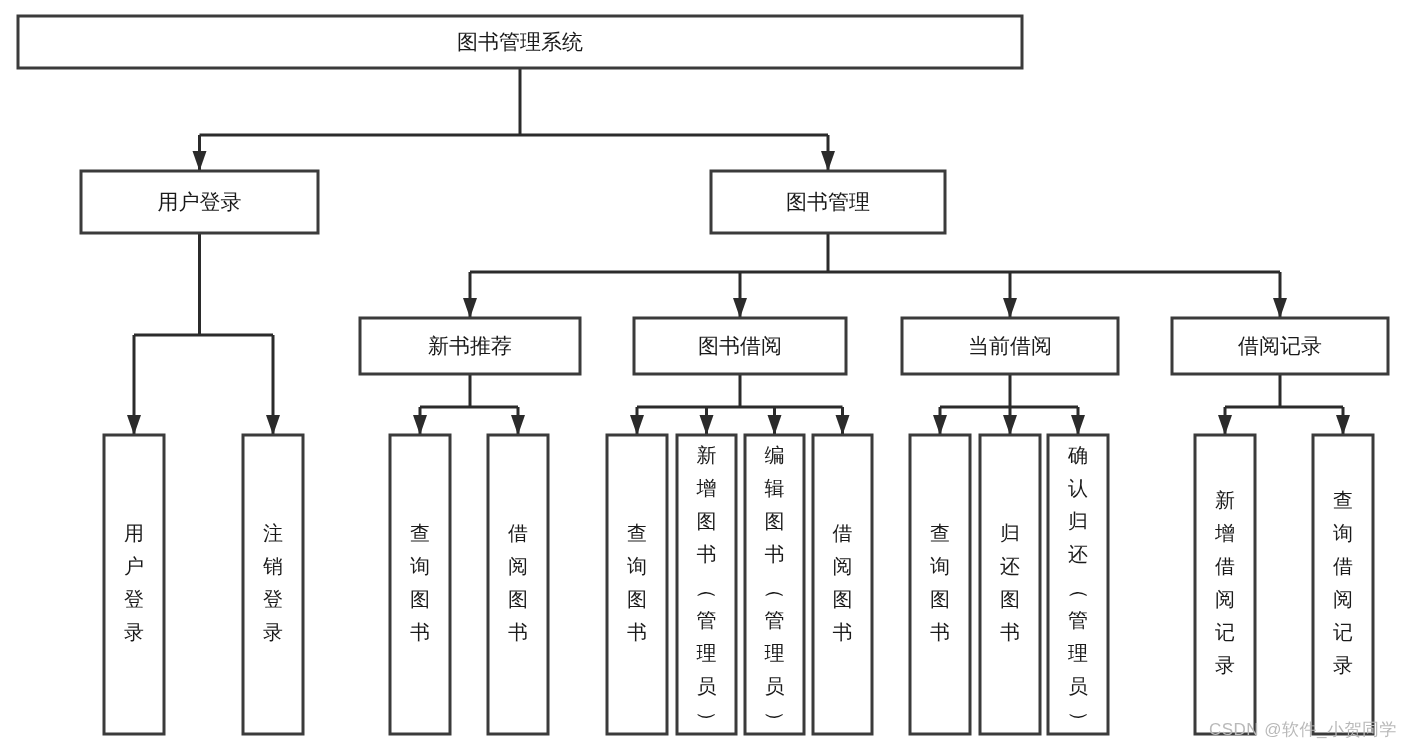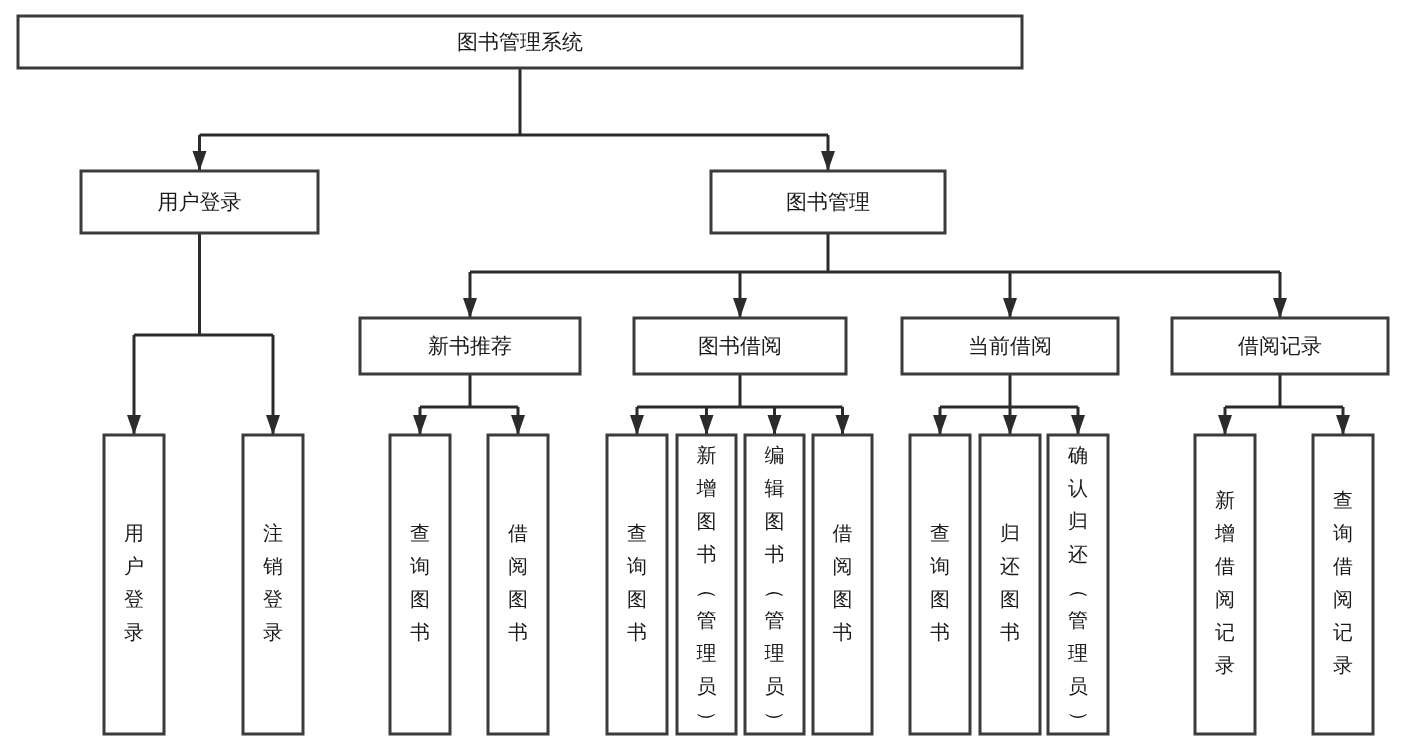--- a/index.html
+++ b/index.html
@@ -276,13 +276,14 @@
           <rect x="1313" y="435" width="60" height="299" class="node-box"></rect>
           <text x="1343" y="502" class="node-label vertical">查</text>
           <text x="1343" y="535" class="node-label vertical">询</text>
           <text x="1343" y="568" class="node-label vertical">借</text>
           <text x="1343" y="601" class="node-label vertical">阅</text>
           <text x="1343" y="634" class="node-label vertical">记</text>
           <text x="1343" y="667" class="node-label vertical">录</text>
         </g>
       </g>
   </svg>
+  <div class="watermark-text">CSDN @软件_小贺同学</div>
 </div>
 
 </body></html>

